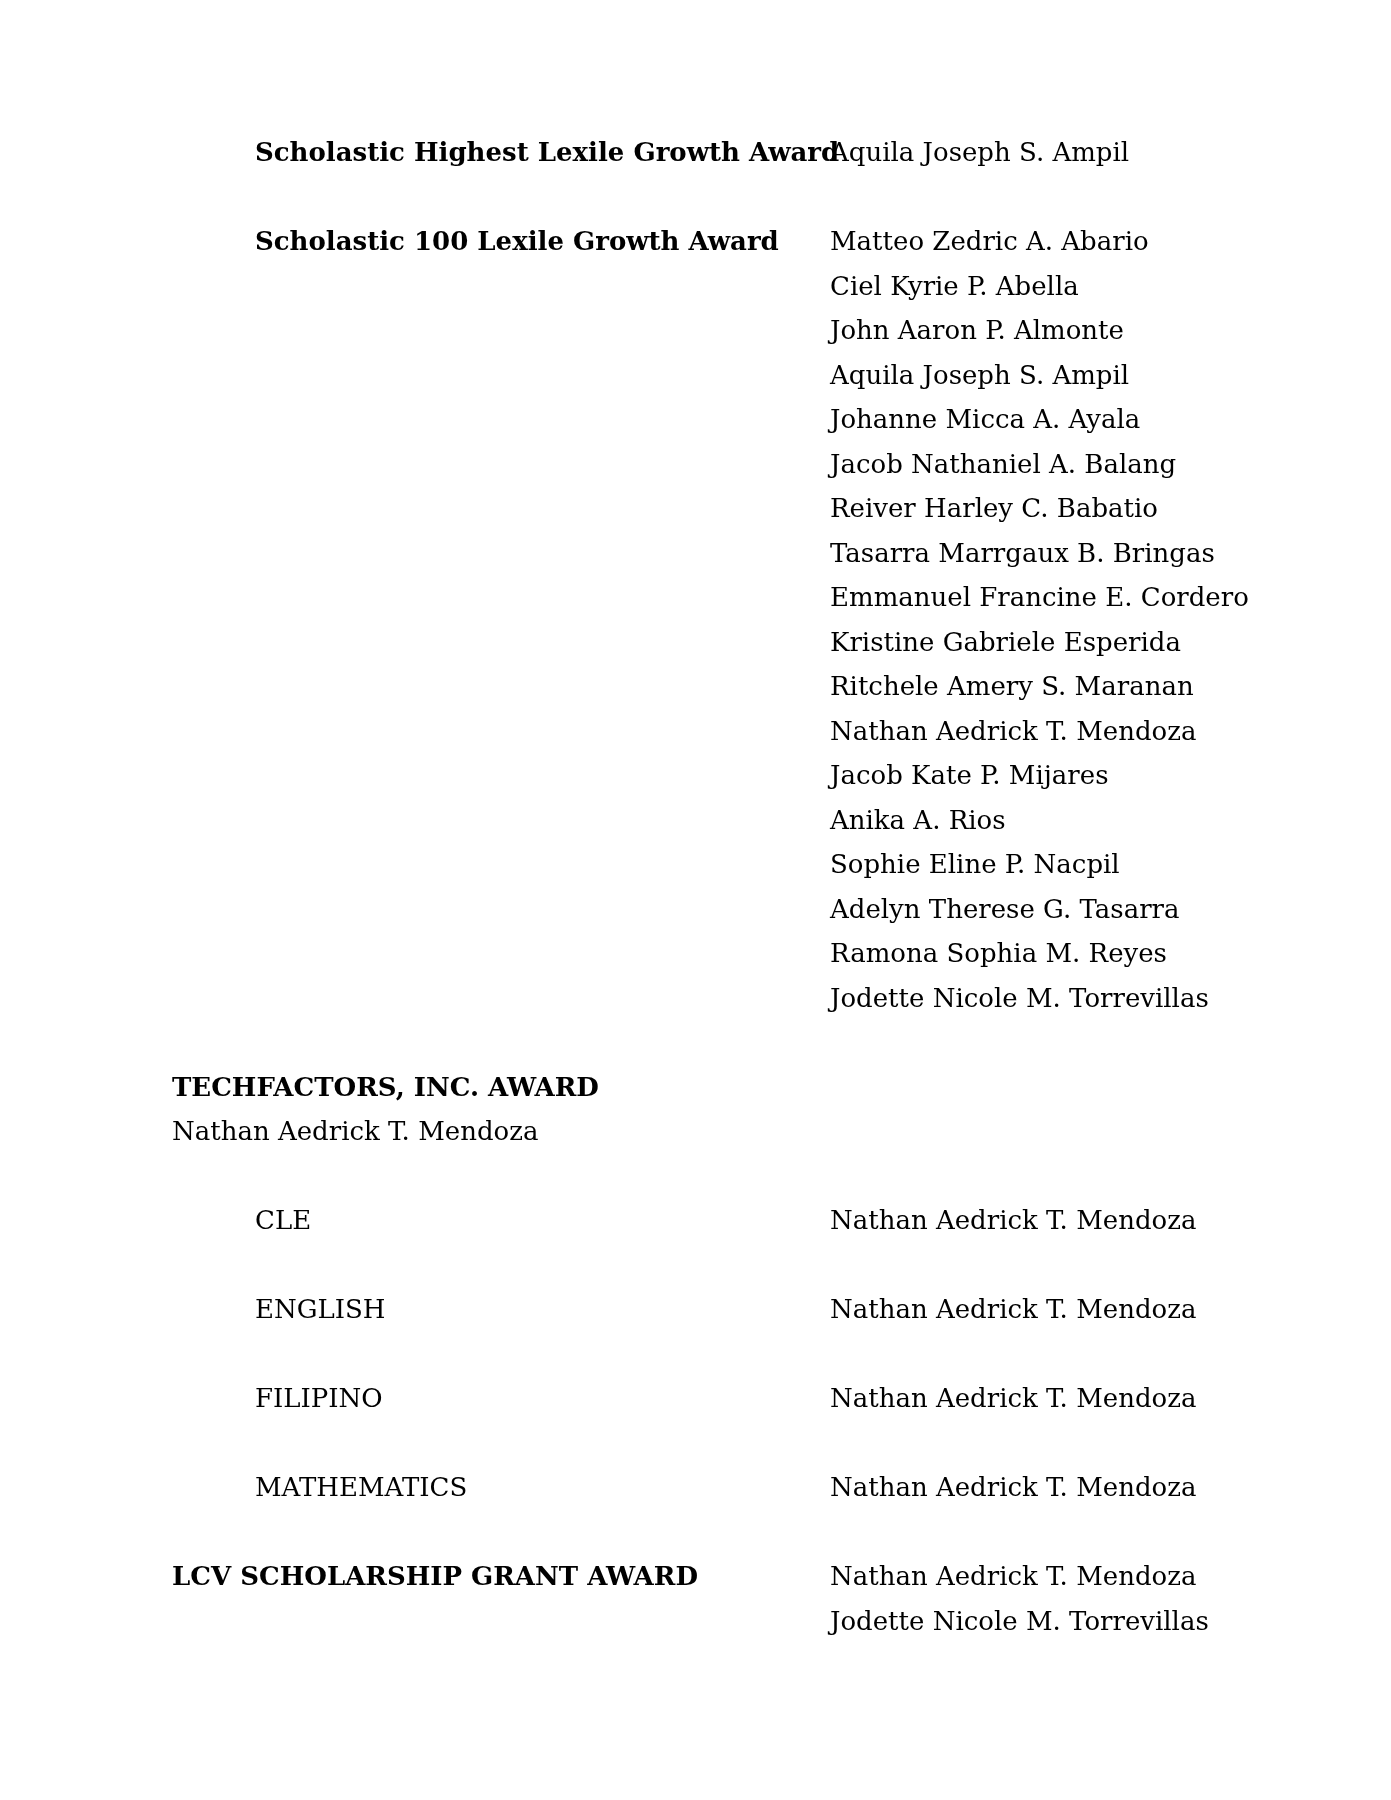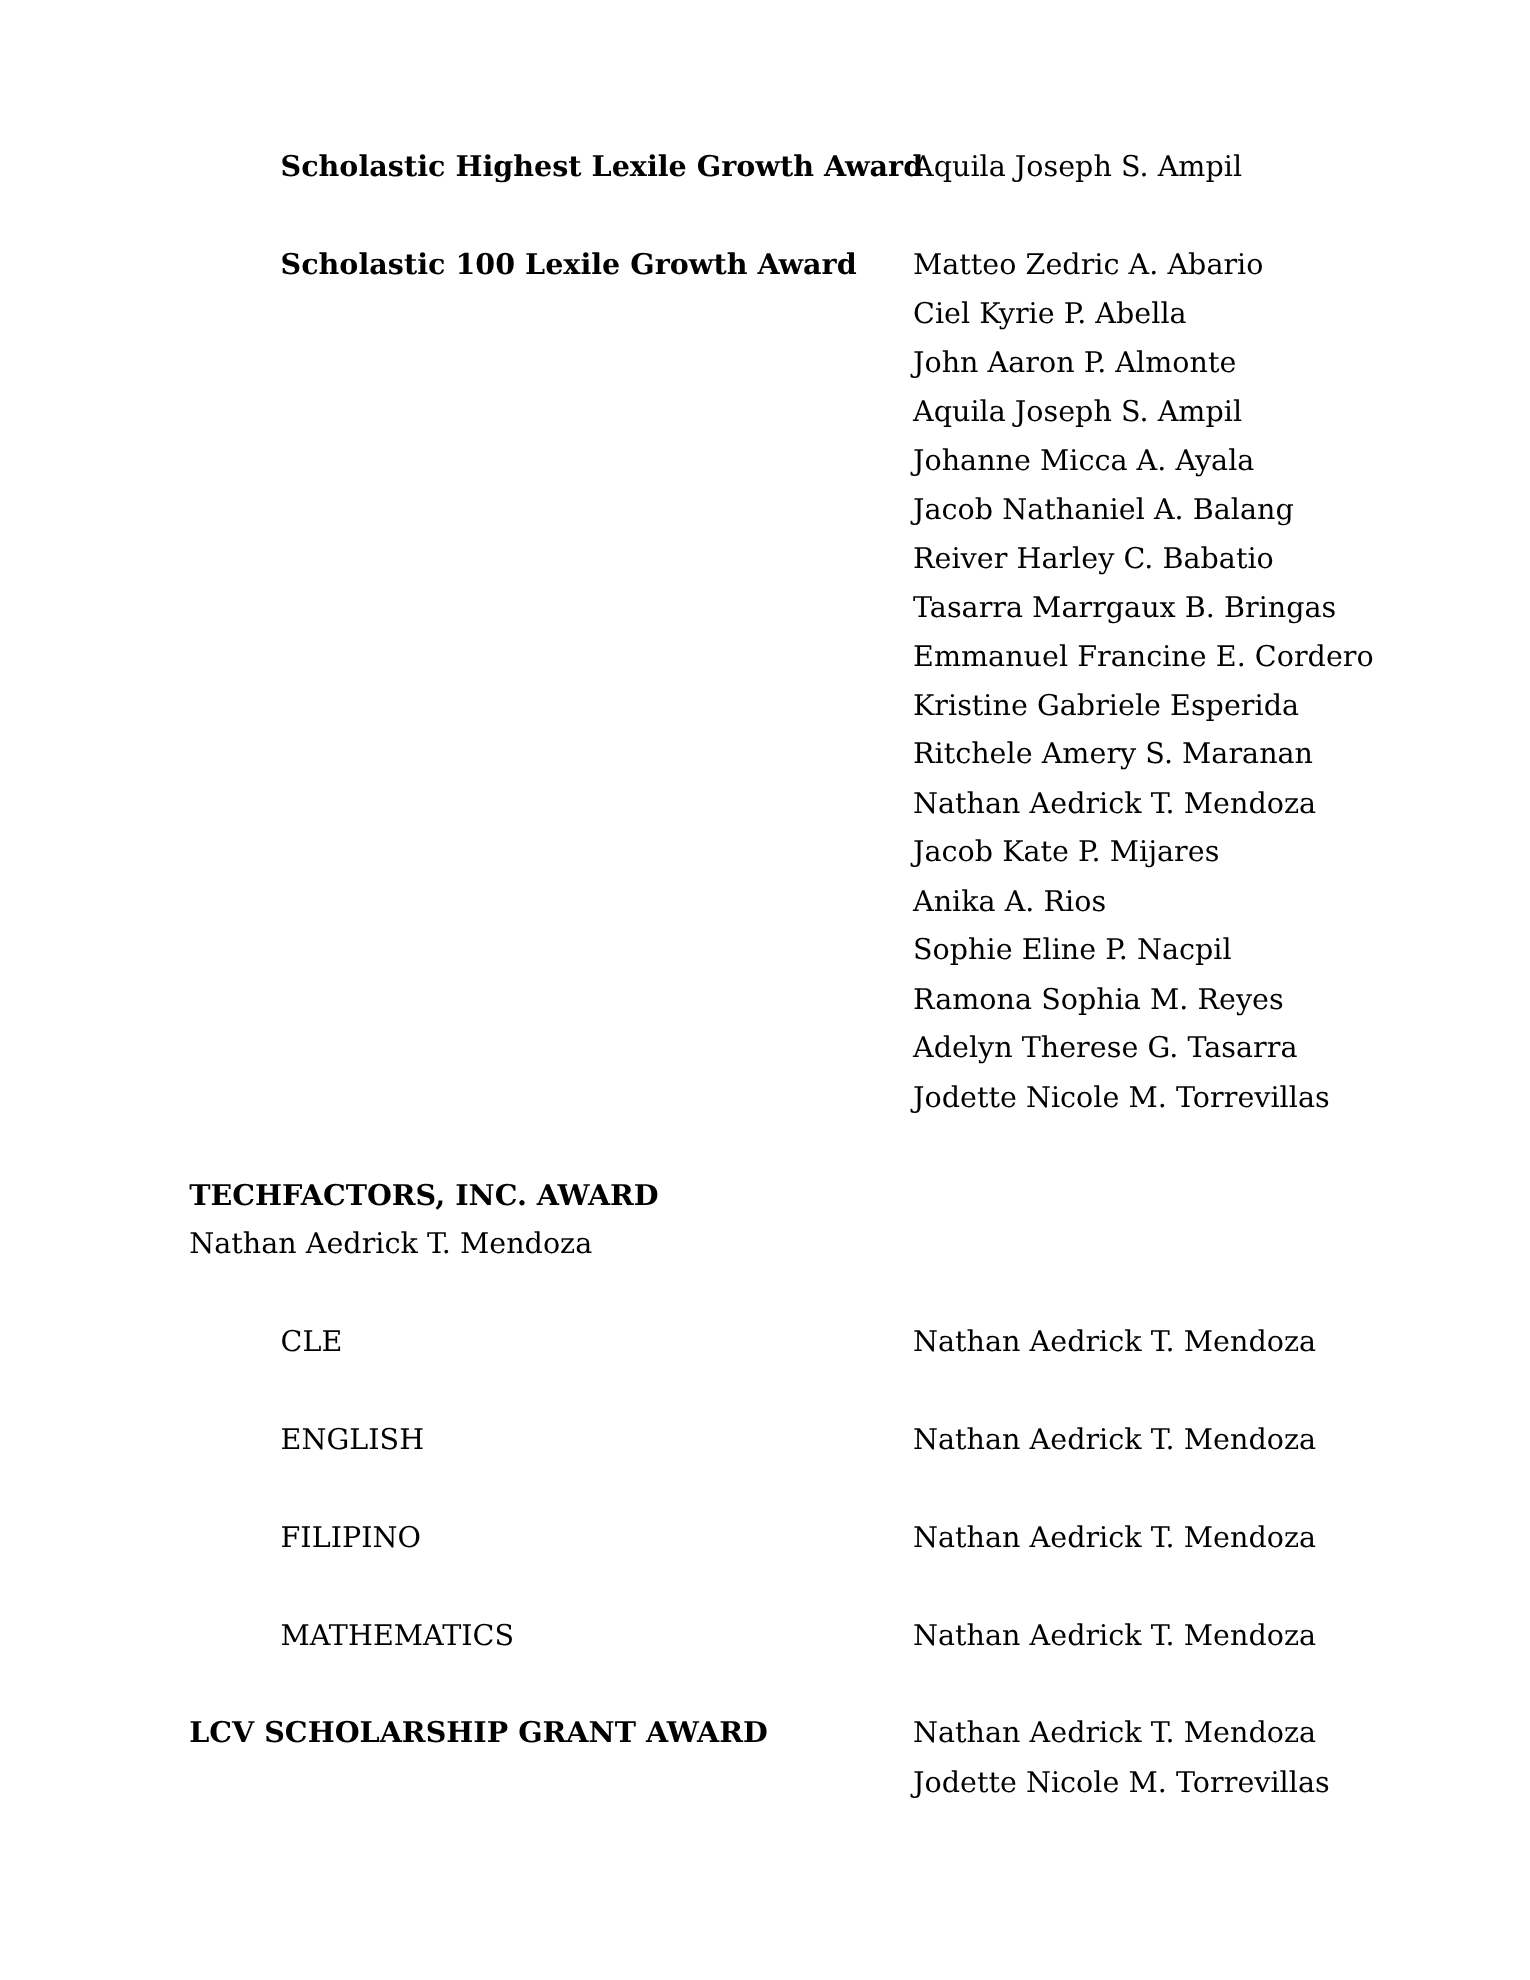--- a/index.html
+++ b/index.html
@@ -112,25 +112,25 @@
       <div class="row">
     <span class="label"></span>
     <span class="value">Anika A. Rios</span>
   </div>
       <div class="row">
     <span class="label"></span>
     <span class="value">Sophie Eline P. Nacpil</span>
   </div>
       <div class="row">
     <span class="label"></span>
-    <span class="value">Ramona Sophia M. Reyes</span>
+    <span class="value">Adelyn Therese G. Tasarra</span>
   </div>
       <div class="row">
     <span class="label"></span>
-    <span class="value">Adelyn Therese G. Tasarra</span>
+    <span class="value">Ramona Sophia M. Reyes</span>
   </div>
       <div class="row">
     <span class="label"></span>
     <span class="value">Jodette Nicole M. Torrevillas</span>
   </div>
       <div class="row">
     
     
   </div>
       <div class="row">

